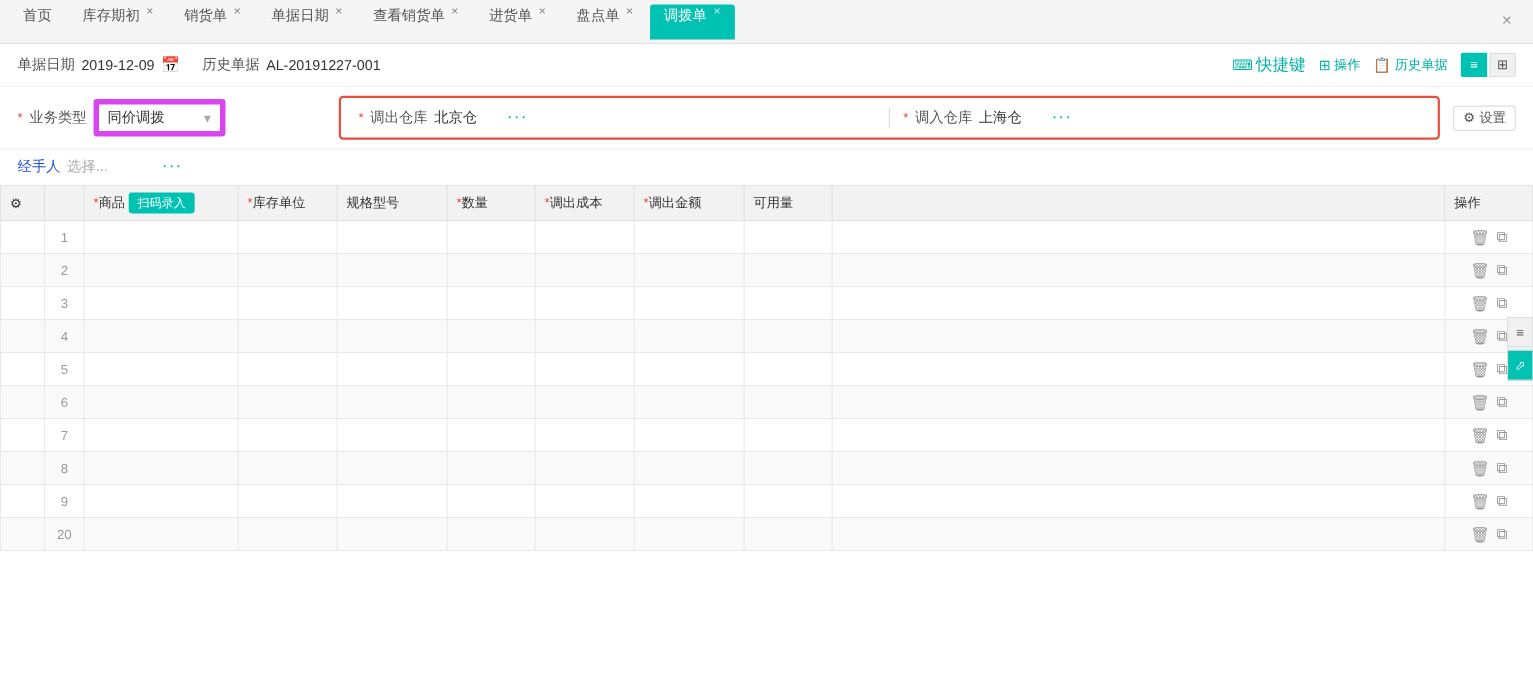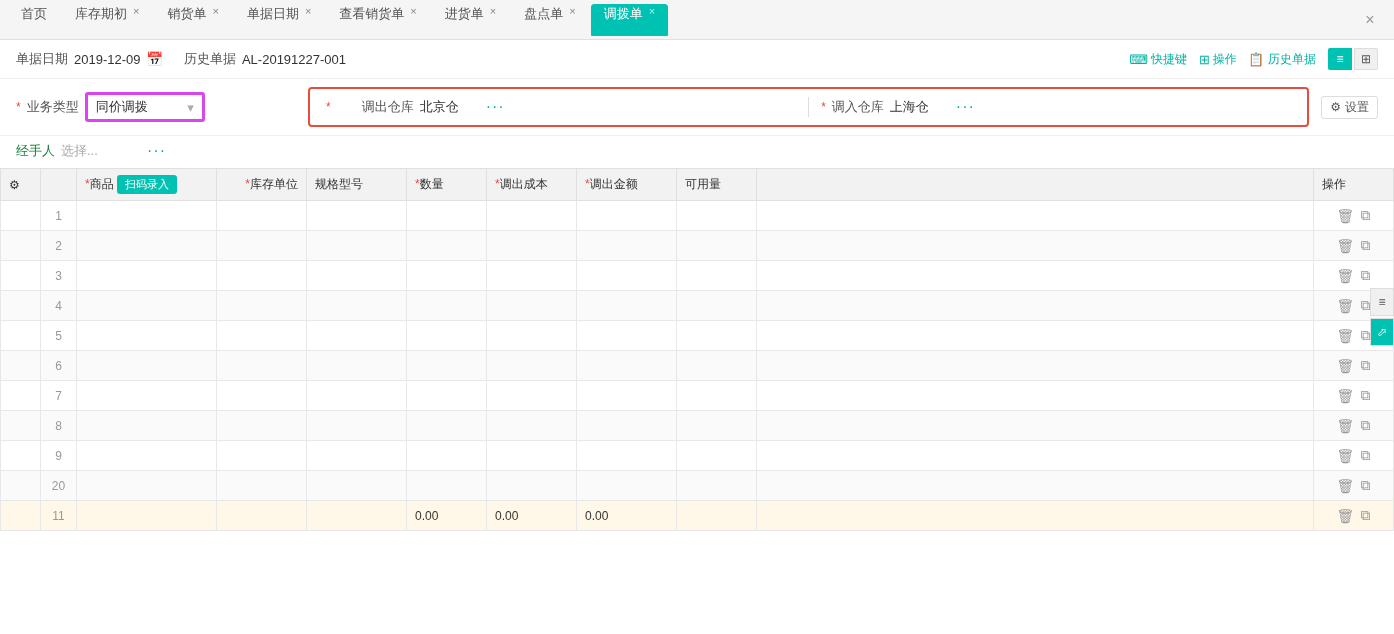--- a/index.html
+++ b/index.html
@@ -27,21 +27,21 @@
     .window-close {
       margin-left: auto; width: 32px; height: 32px; display: flex;
       align-items: center; justify-content: center; cursor: pointer;
       font-size: 16px; color: #999;
     }
     .toolbar-right-item {
       display: flex; align-items: center; gap: 3px; cursor: pointer;
     }
     .form-select-wrapper {
       display: flex; align-items: center; gap: 4px; min-width: 160px;
-      border: 3px solid #d946ef; border-radius: 3px; padding: 3px 8px;
+      border: 5px solid #d946ef; border-radius: 3px; padding: 3px 8px;
       cursor: pointer; background: #fff;
     }
     .form-select-wrapper .select-text { flex: 1; }
     .form-select-arrow { color: #aaa; }
     .form-dots { color: #00b2a3; cursor: pointer; font-size: 16px; letter-spacing: 1px; }
     .top-right-settings {
       display: flex; align-items: center; gap: 4px;
       border: 1px solid #ddd; border-radius: 3px; padding: 2px 8px;
       cursor: pointer; color: #555; font-size: 12px; background: #fff;
     }
@@ -64,21 +64,21 @@
     .row-num { color: #999; text-align: center; }
     .scan-btn {
       background: #00c2b3; color: #fff; border: none; border-radius: 3px;
       padding: 2px 8px; font-size: 11px; cursor: pointer; white-space: nowrap;
     }
     .op-icons { display: flex; gap: 6px; align-items: center; justify-content: center; }
     .op-icon { color: #999; cursor: pointer; font-size: 14px; }
     .col-gear { width: 40px; }
     .col-num { width: 36px; }
     .col-goods { width: 140px; margin-top: 20px; }
-    .col-unit { width: 90px; text-align: right; }
+    .col-unit { width: 90px; }
     .col-spec { width: 100px; }
     .col-qty { width: 80px; }
     .col-cost { width: 90px; }
     .col-amount { width: 100px; }
     .col-avail { width: 80px; }
     .col-op { width: 80px; }
 
     
     .float-right {
       position: fixed; right: 0; top: 50%; transform: translateY(-50%);
@@ -135,21 +135,21 @@
     <span style="color:#333;">2019-12-09</span>
     <span style="color:#00b2a3;font-size:14px;">📅</span>
   </div>
   <div style="display:flex;align-items:center;gap:6px;">
     <span style="color:#555;">历史单据</span>
     <span style="color:#333;text-align:right;">AL-20191227-001</span>
   </div>
   <div style="margin-left:auto;display:flex;align-items:center;gap:12px;">
     <div class="toolbar-right-item">
       <span style="color:#00b2a3;">⌨</span>
-      <span style="color:#00b2a3;font-size:12px;">快捷键</span>
+      <span style="color:#00b2a3;font-size:15px;">快捷键</span>
     </div>
     <div class="toolbar-right-item">
       <span style="color:#00b2a3;">⊞</span>
       <span style="color:#00b2a3;font-size:12px;">操作</span>
     </div>
     <div class="toolbar-right-item">
       <span style="color:#00b2a3;">📋</span>
       <span style="color:#00b2a3;font-size:12px;">历史单据</span>
     </div>
     <div style="display:flex;align-items:center;gap:2px;">
@@ -170,21 +170,21 @@
     <span style="color:#555;">业务类型</span>
     <div class="form-select-wrapper" style="min-width:120px;">
       <span class="select-text">同价调拨</span>
       <span class="form-select-arrow">▾</span>
     </div>
   </div>
 
   <div style="flex:1;border:2px solid #e74c3c;border-radius:4px;padding:8px 16px;display:flex;align-items:center;gap:12px;">
     <div style="display:flex;align-items:center;gap:6px;flex:1;">
       <span style="color:#e74c3c;font-size:12px;">*</span>
-      <span style="color:#555;margin-left:25px;">调出仓库</span>
+      <span style="color:#555;">调出仓库</span>
       <span style="color:#333;min-width:60px;">北京仓</span>
       <span class="form-dots">···</span>
     </div>
     <div style="width:1px;height:20px;background:#ddd;"></div>
     <div style="display:flex;align-items:center;gap:6px;flex:1;">
       <span style="color:#e74c3c;font-size:12px;">*</span>
       <span style="color:#555;">调入仓库</span>
       <span style="color:#333;min-width:60px;">上海仓</span>
       <span class="form-dots">···</span>
     </div>
@@ -192,21 +192,21 @@
 
   <div style="display:flex;align-items:center;">
     <div class="top-right-settings">
       <span>⚙</span>
       <span>设置</span>
     </div>
   </div>
 </div>
 
 <div style="display:flex;align-items:center;gap:6px;padding:6px 16px 8px 16px;">
-  <span style="color:#15803d;">经手人</span>
+  <span style="color:#1d4ed8;">经手人</span>
   <span style="color:#aaa;min-width:80px;">选择...</span>
   <span class="form-dots">···</span>
 </div>
 
 <div class="table-container">
   <table>
     <thead>
       <tr>
         <th class="col-gear">
           <span>⚙</span>
@@ -408,38 +408,20 @@
       <td class="col-amount"></td>
       <td class="col-avail"></td>
       <td style="flex:1;"></td>
       <td class="col-op">
         <div class="op-icons">
           <span class="op-icon">🗑</span>
           <span class="op-icon">⧉</span>
         </div>
       </td>
     </tr>
-        <tr class="subtotal">
-      <td class="col-gear row-num"></td>
-      <td class="col-num row-num">11</td>
-      <td class="col-goods"></td>
-      <td class="col-unit"></td>
-      <td class="col-spec"></td>
-      <td class="col-qty" style="color:#333;">0.00</td>
-      <td class="col-cost" style="color:#333;">0.00</td>
-      <td class="col-amount" style="color:#333;">0.00</td>
-      <td class="col-avail"></td>
-      <td style="flex:1;"></td>
-      <td class="col-op">
-        <div class="op-icons">
-          <span class="op-icon">🗑</span>
-          <span class="op-icon">⧉</span>
-        </div>
-      </td>
-    </tr>
       </tbody>
   </table>
 </div>
 
 <div class="float-right">
   <div class="float-btn">
     <span>≡</span>
   </div>
   <div class="float-btn active">
     <span>⬀</span>

